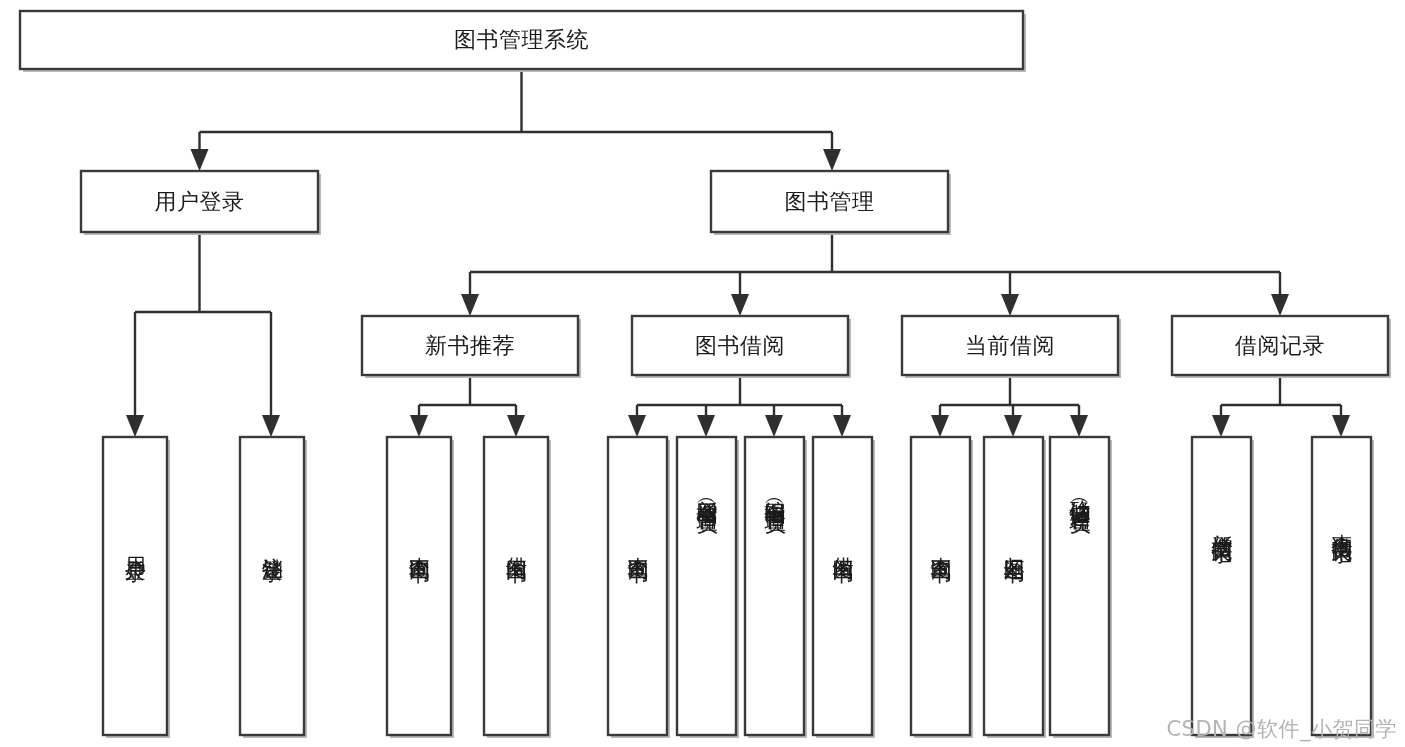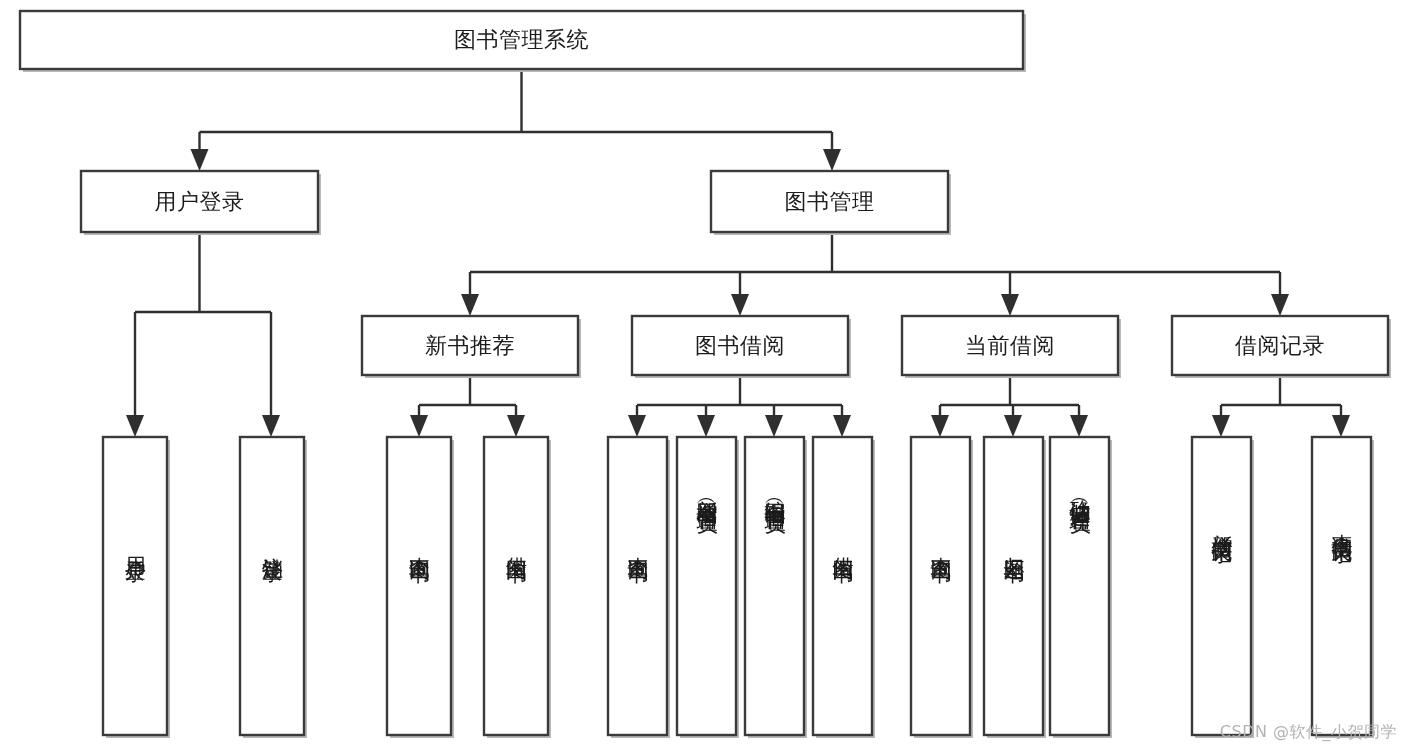--- a/index.html
+++ b/index.html
@@ -70,21 +70,21 @@
     color: #1b1b1b;
     letter-spacing: 2px;
     white-space: nowrap;
     text-align: center;
   }
   #watermark {
     position: absolute;
     right: 8px;
     bottom: 4px;
     font-family: "DejaVu Sans", "Liberation Sans", sans-serif;
-    font-size: 16px;
+    font-size: 21px;
     color: #b3b3b3;
     letter-spacing: 0.5px;
     user-select: none;
     white-space: nowrap;
   }
 </style>
 </head>
 <body>
 
 <div id="diagram-root">

